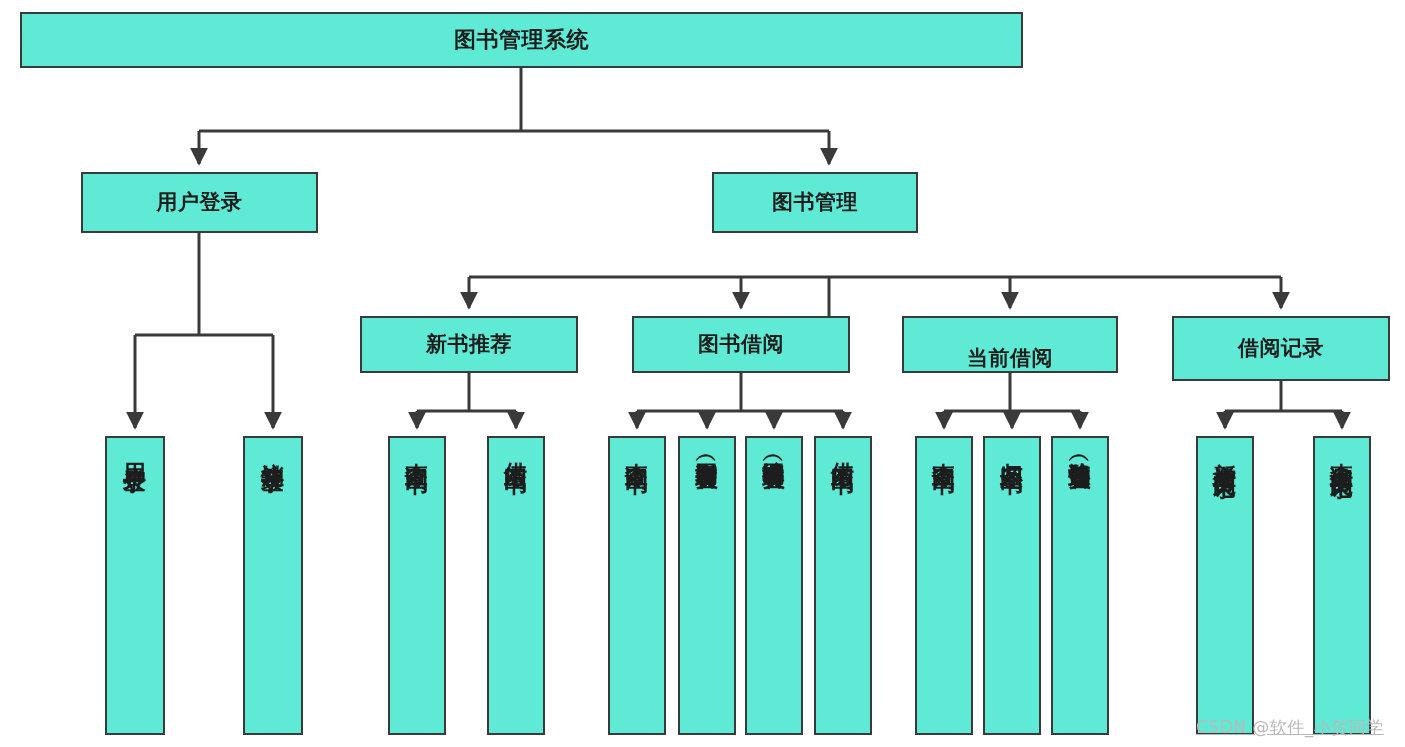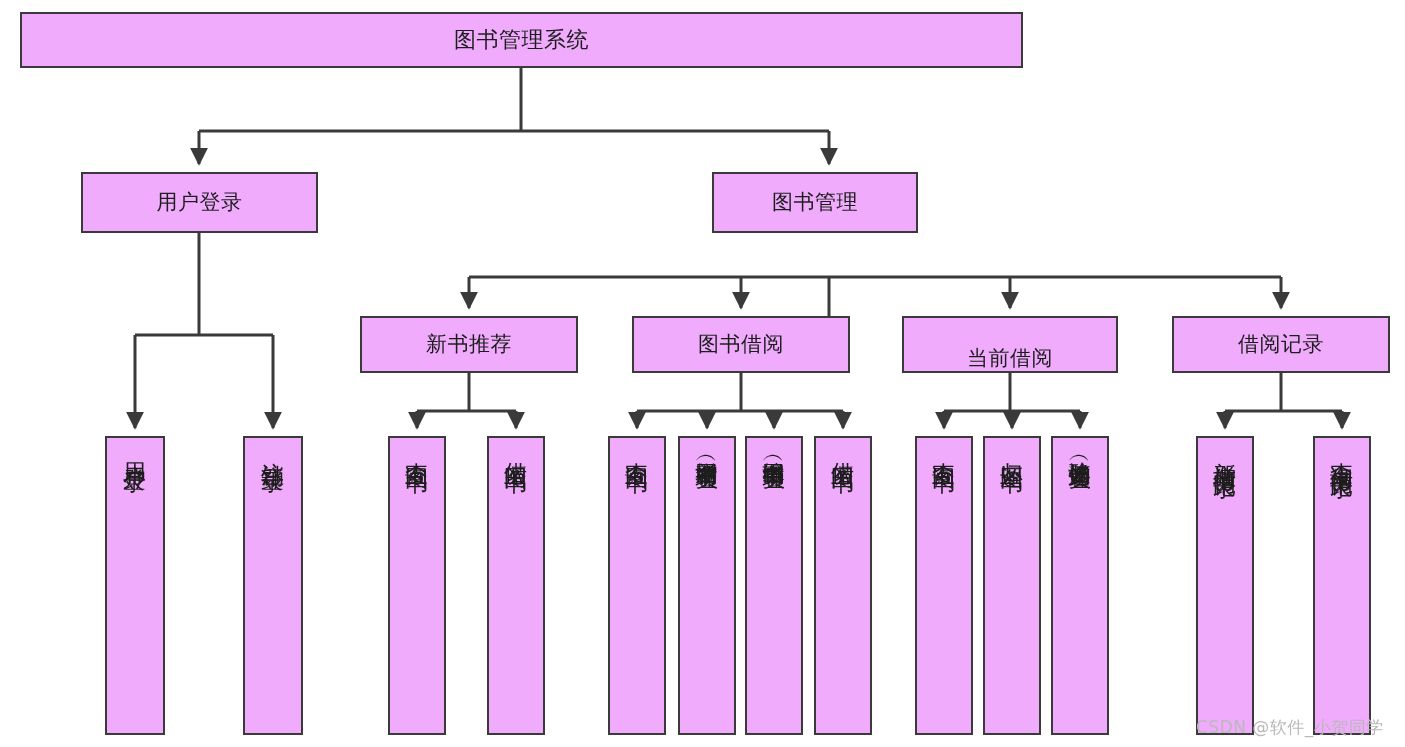--- a/index.html
+++ b/index.html
@@ -22,25 +22,26 @@
   svg.wires {
     position: absolute;
     left: 0; top: 0;
     width: 1405px;
     height: 747px;
   }
   .node {
     position: absolute;
     box-sizing: border-box;
     border: 2.5px solid #3a3a3a;
-    background: #f0abfc;
+    background: #5eead4;
     display: flex;
     align-items: center;
     justify-content: center;
     color: #1d1d1d;
+    font-weight: bold;
   }
   .node-label {
     display: block;
     text-align: center;
     line-height: 1.25;
     white-space: nowrap;
   }
   
   .node.horiz .node-label {
     font-size: 21px;
@@ -143,21 +144,21 @@
 
   <div class="node horiz" style="left:360px; top:316px; width:218px; height:57px;">
     <span class="node-label">新书推荐</span>
   </div>
   <div class="node horiz" style="left:632px; top:316px; width:218px; height:57px;">
     <span class="node-label">图书借阅</span>
   </div>
   <div class="node horiz" style="left:902px; top:316px; width:216px; height:57px;align-items:flex-end;">
     <span class="node-label">当前借阅</span>
   </div>
-  <div class="node horiz" style="left:1172px; top:316px; width:218px; height:57px;">
+  <div class="node horiz" style="left:1172px; top:316px; width:218px; height:65px;">
     <span class="node-label">借阅记录</span>
   </div>
 
   <div class="node vert" style="left:105px; top:436px; width:60px; height:299px;">
     <span class="node-label">用户登录</span>
   </div>
   <div class="node vert" style="left:243px; top:436px; width:60px; height:299px;">
     <span class="node-label">注销登录</span>
   </div>
 
@@ -191,15 +192,15 @@
     <span class="node-label">确认归还（管理员）</span>
   </div>
 
   <div class="node vert" style="left:1196px; top:436px; width:58px; height:299px;">
     <span class="node-label">新增借阅记录</span>
   </div>
   <div class="node vert" style="left:1313px; top:436px; width:58px; height:299px;">
     <span class="node-label">查询借阅记录</span>
   </div>
 
-  <div class="watermark" style="left:1196px; top:716px;">CSDN @软件_小贺同学</div>
+  <div class="watermark" style="left:1196px; top:716px;text-decoration:underline;">CSDN @软件_小贺同学</div>
 
 </div>
 
 </body></html>

